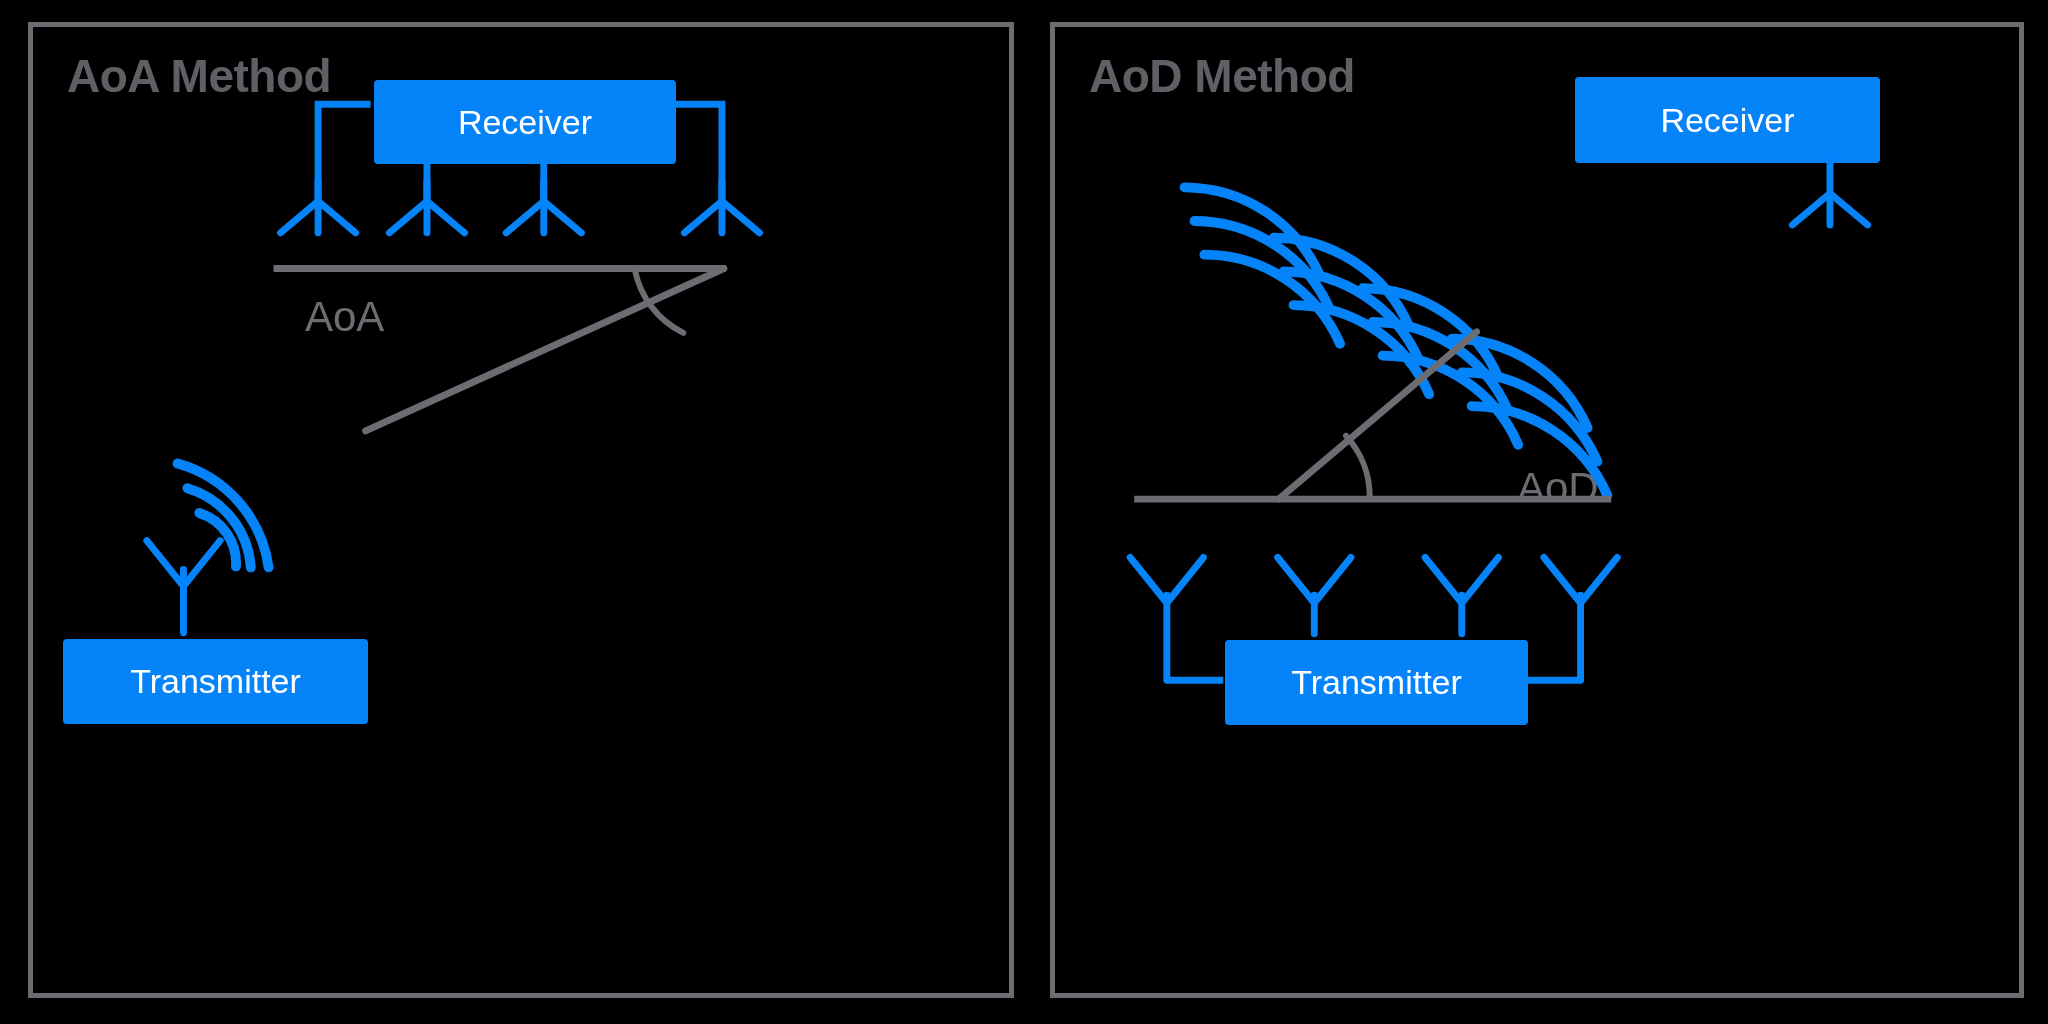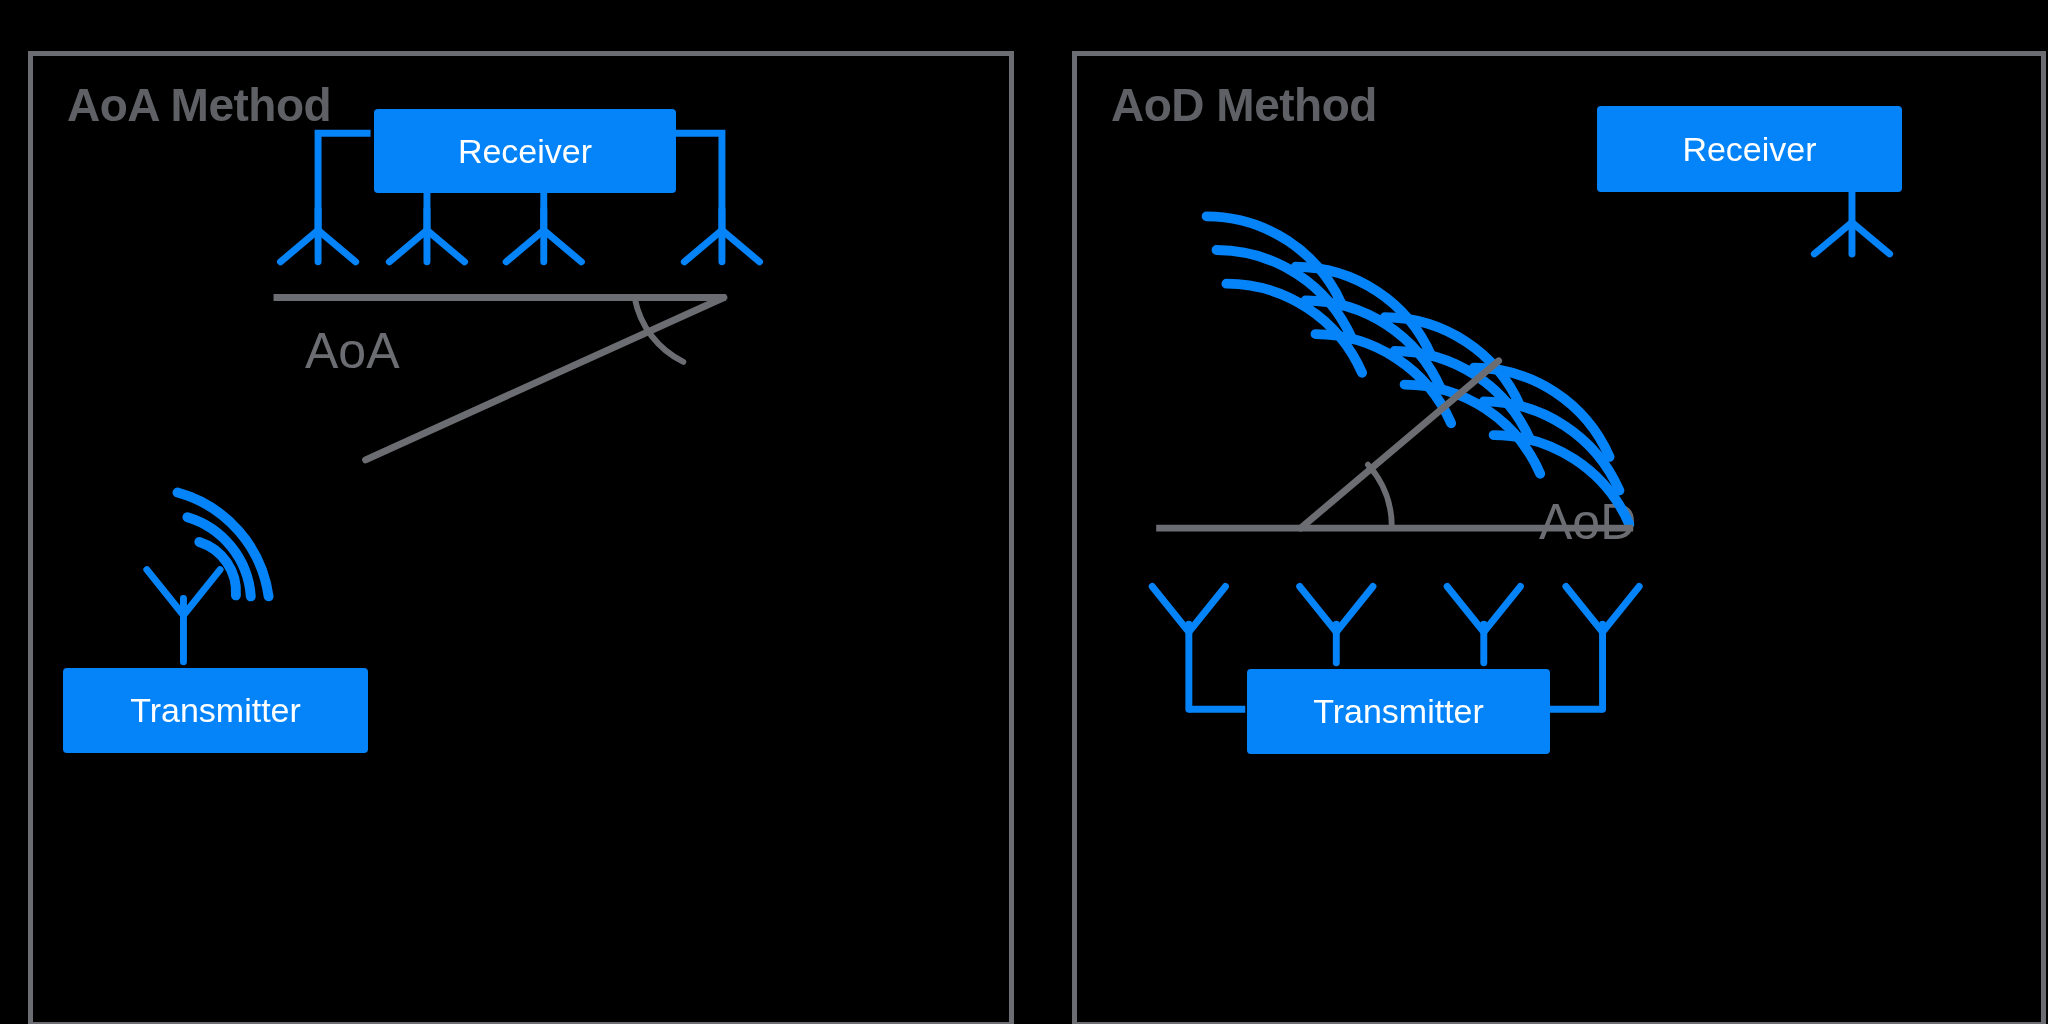--- a/index.html
+++ b/index.html
@@ -11,30 +11,29 @@
     width: 2048px;
     height: 1024px;
     overflow: hidden;
     font-family: "Liberation Sans", sans-serif;
   }
   #root {
     position: relative;
     width: 2048px;
     height: 857px;
     background: #000000;
-    margin-top: 29px;
   }
   .panel {
     position: absolute;
     box-sizing: border-box;
     border: 5px solid #6B6D72;
     background: #000000;
   }
   #panel-aoa { left: 28px; top: 22px; width: 986px; height: 976px; }
-  #panel-aod { left: 1072px; top: 22px; width: 974px; height: 976px; padding-left: 12px; }
+  #panel-aod { left: 1050px; top: 22px; width: 974px; height: 976px; padding-left: 12px; }
 
   .panel-title {
     position: absolute;
     left: 34px;
     top: 22px;
     font-size: 46px;
     font-weight: bold;
     color: #5E6065;
     letter-spacing: -0.5px;
     white-space: nowrap;
@@ -58,21 +57,21 @@
     left: 0;
     top: 0;
     width: 100%;
     height: 100%;
     overflow: visible;
     pointer-events: none;
   }
 
   .angle-label {
     position: absolute;
-    font-size: 50px;
+    font-size: 42px;
     color: #6B6D72;
     white-space: nowrap;
     font-family: "Liberation Sans", sans-serif;
   }
 </style>
 </head>
 <body>
 
 <div id="root">
 

